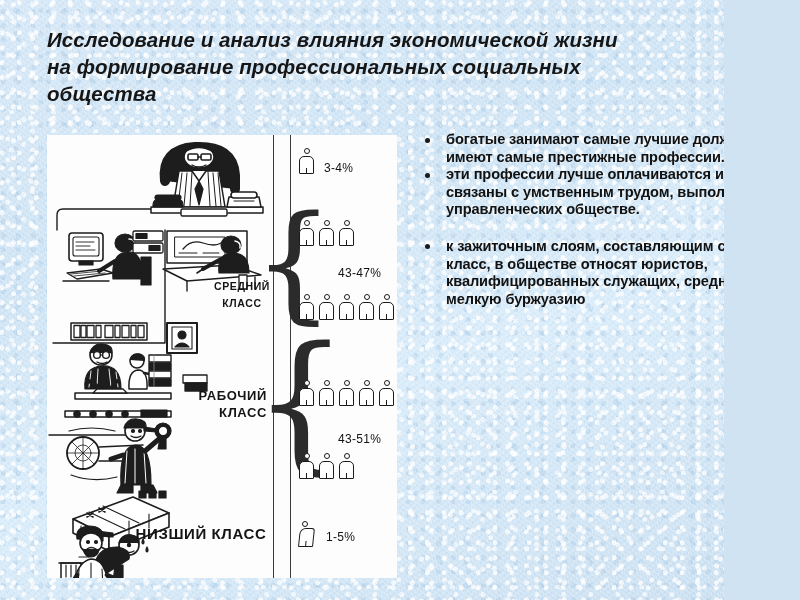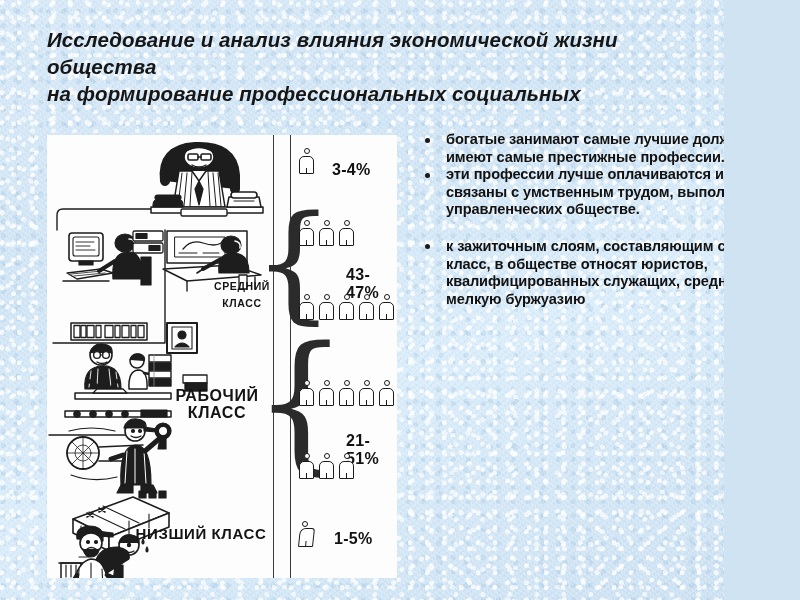--- a/index.html
+++ b/index.html
@@ -47,31 +47,31 @@
   #panel .vdiv{position:absolute;top:0;bottom:0;width:1px;background:#3b3b3b;}
   #panel .vdiv.a{left:226px;}
   #panel .vdiv.b{left:243px;}
 
   
   .clabel{
     position:absolute;text-align:center;font-weight:bold;color:#141414;
     letter-spacing:.6px;line-height:17px;
   }
   .clabel.mid{left:120px;top:143px;width:100px;font-size:10.5px;margin-left:25px;}
-  .clabel.work{left:120px;top:252px;width:100px;font-size:16px;}
+  .clabel.work{left:120px;top:252px;width:100px;font-size:13px;text-align:right;}
   .clabel.low{left:86px;top:390px;width:136px;font-size:15px;}
 
   
   .brace{position:absolute;color:#2b2b2b;font-weight:300;
     font-family:"DejaVu Serif",serif;line-height:1;}
   .brace.mid{left:206px;top:63px;font-size:128px;}
   .brace.work{left:206px;top:192px;font-size:150px;}
 
   
-  .pct{position:absolute;font-size:16px;font-weight:bold;color:#121212;letter-spacing:.3px;margin-left:8px;}
+  .pct{position:absolute;font-size:12px;font-weight:normal;color:#121212;letter-spacing:.3px;}
   .pct.p1{left:277px;top:26px;}
   .pct.p2{left:291px;top:131px;}
   .pct.p3{left:291px;top:297px;}
   .pct.p4{left:279px;top:395px;}
 
   
   .prow{position:absolute;display:flex;gap:5px;}
   .prow.r1{left:252px;top:13px;}
   .prow.r2{left:252px;top:85px;}
   .prow.r3{left:252px;top:159px;}
@@ -117,22 +117,22 @@
   #bullets ul{margin:5px;padding:0;}
 </style>
 </head>
 <body>
 
 <div id="slide">
   <div id="grain"></div>
 
   <div id="title">
     <span class="tline">Исследование и анализ влияния экономической жизни</span>
+    <span class="tline">на формирование профессиональных социальных</span>
     <span class="tline">общества</span>
-    <span class="tline">на формирование профессиональных социальных</span>
   </div>
 
   <div id="panel">
 
     <div id="art">
       <svg width="226" height="443" viewBox="0 0 226 443" xmlns="http://www.w3.org/2000/svg" fill="none" stroke="#1d1d1d" stroke-width="1.2" stroke-linejoin="round" stroke-linecap="round">
 
         <path d="M10 95 L10 80 Q10 74 16 74 L140 74" stroke-width="1.4"></path>
         <path d="M6 208 L118 208 L118 95" stroke-width="1.4"></path>
         <path d="M2 300 L96 300" stroke-width="1.4"></path>
@@ -452,21 +452,21 @@
     <div class="clabel work">
       <div>РАБОЧИЙ</div>
       <div>КЛАСС</div>
     </div>
     <div class="clabel low">
       <div>НИЗШИЙ КЛАСС</div>
     </div>
 
     <div class="pct p1">3-4%</div>
     <div class="pct p2">43-47%</div>
-    <div class="pct p3">21-51%</div>
+    <div class="pct p3">43-51%</div>
     <div class="pct p4">1-5%</div>
 
     <div class="prow r1">
       <span class="fig">
           <i class="head"></i>
           <i class="body"></i>
         </span>
     </div>
 
     <div class="prow r2">

